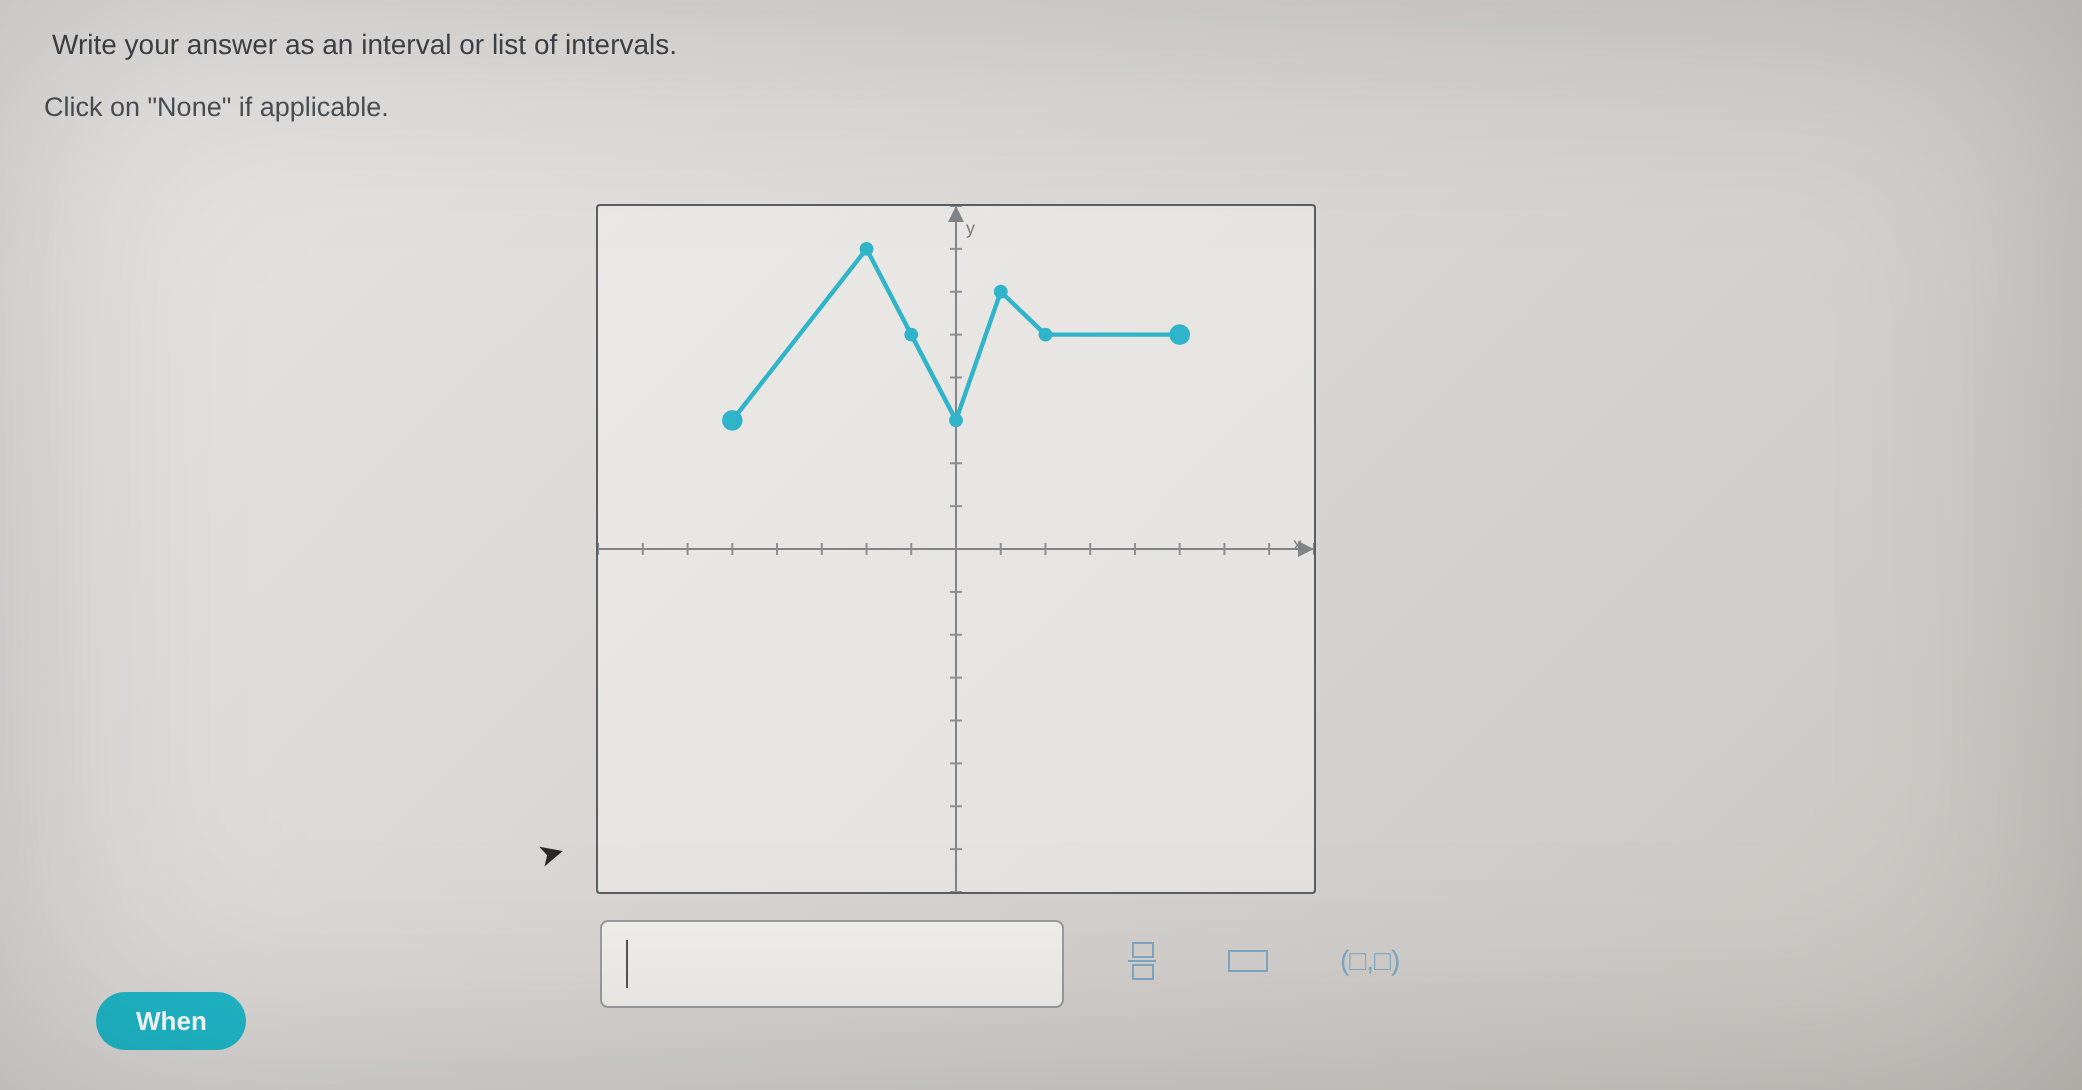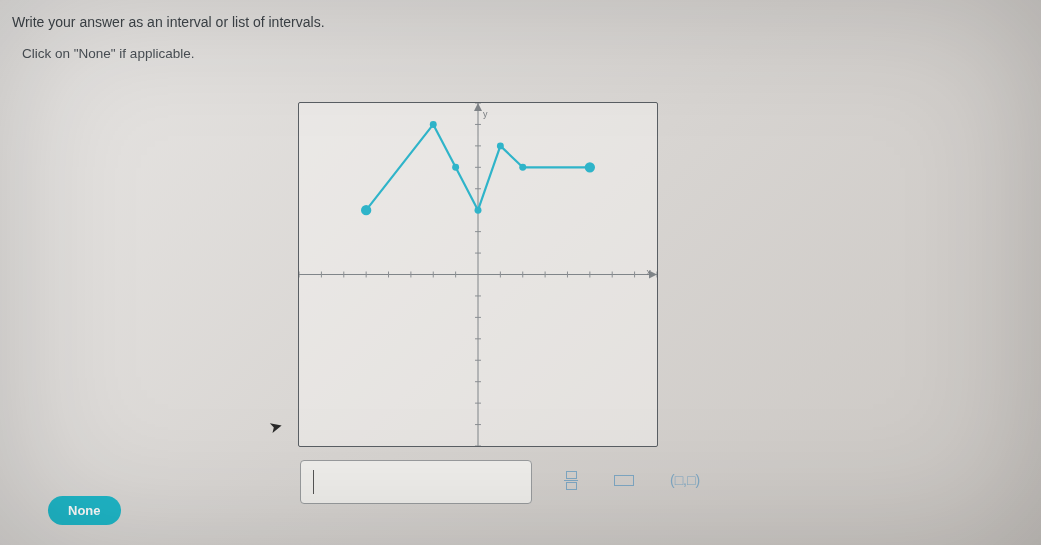--- a/index.html
+++ b/index.html
@@ -6,21 +6,21 @@
     body {
       width: 1041px;
       height: 545px;
       background: linear-gradient(135deg, #e8e6e4 0%, #d8d5d2 50%, #cac6c2 100%);
       font-family: -apple-system, Arial, sans-serif;
       color: #4a5058;
       position: relative;
       overflow: hidden;
     }
     .instructions {
-      padding: 12px 22px 4px 12px;
+      padding: 12px 22px 4px 26px;
       font-size: 14px;
       line-height: 1.5;
       color: #3e4449;
     }
     .instructions p { margin-bottom: 1px; }
     .click-none {
       padding: 8px 22px;
       font-size: 13.5px;
       color: #4a5056;
     }
@@ -214,13 +214,13 @@
     <div class="fbar"></div>
     <div class="fbox"></div>
   </div>
   <div class="tool tool-union">
     <span style="display:inline-block;width:10px;height:11px;border:1px solid #7fa8c4;border-right:none;"></span>
       <span style="display:inline-block;width:10px;height:11px;border:1px solid #7fa8c4;border-left:none;"></span>
   </div>
   <div class="tool">(□,□)</div>
 </div>
 
-<button class="check-btn">None</button>
+<button class="check-btn">When</button>
 
 </body></html>

